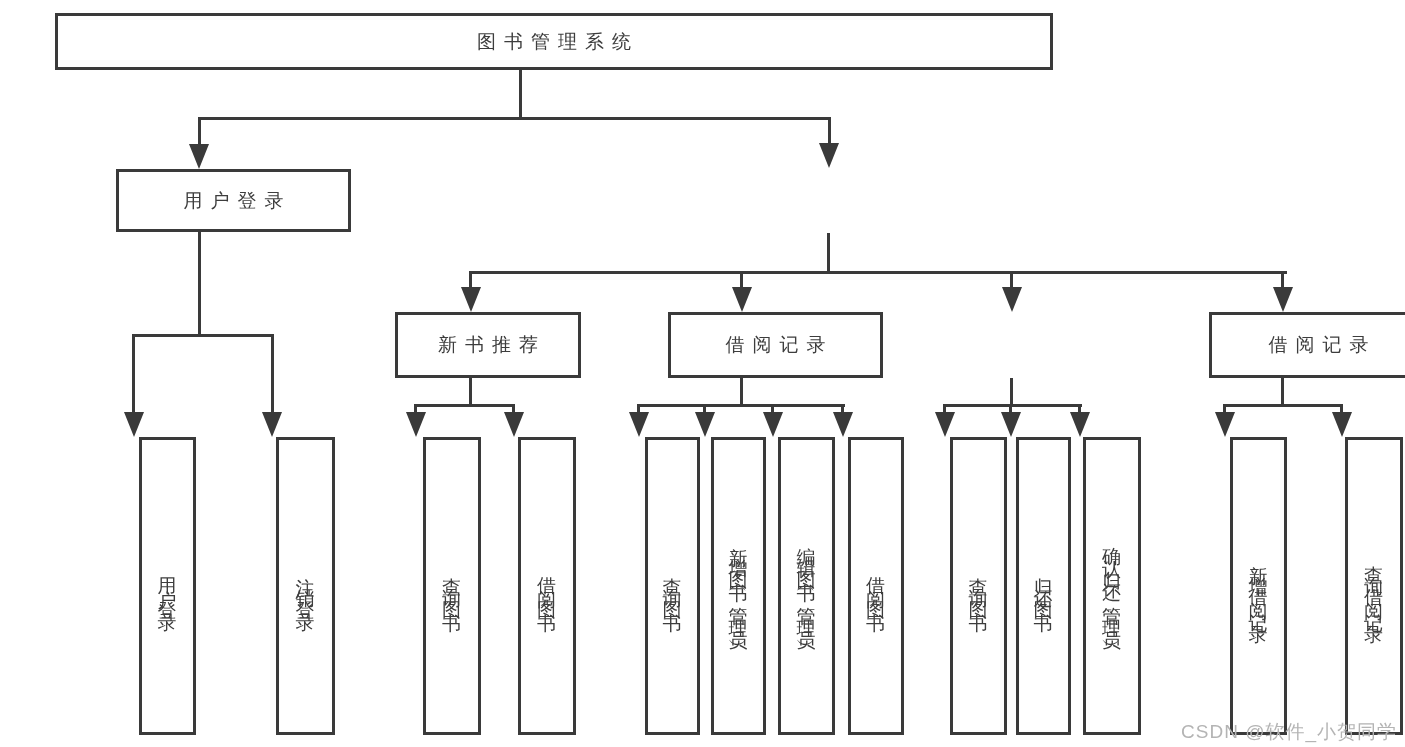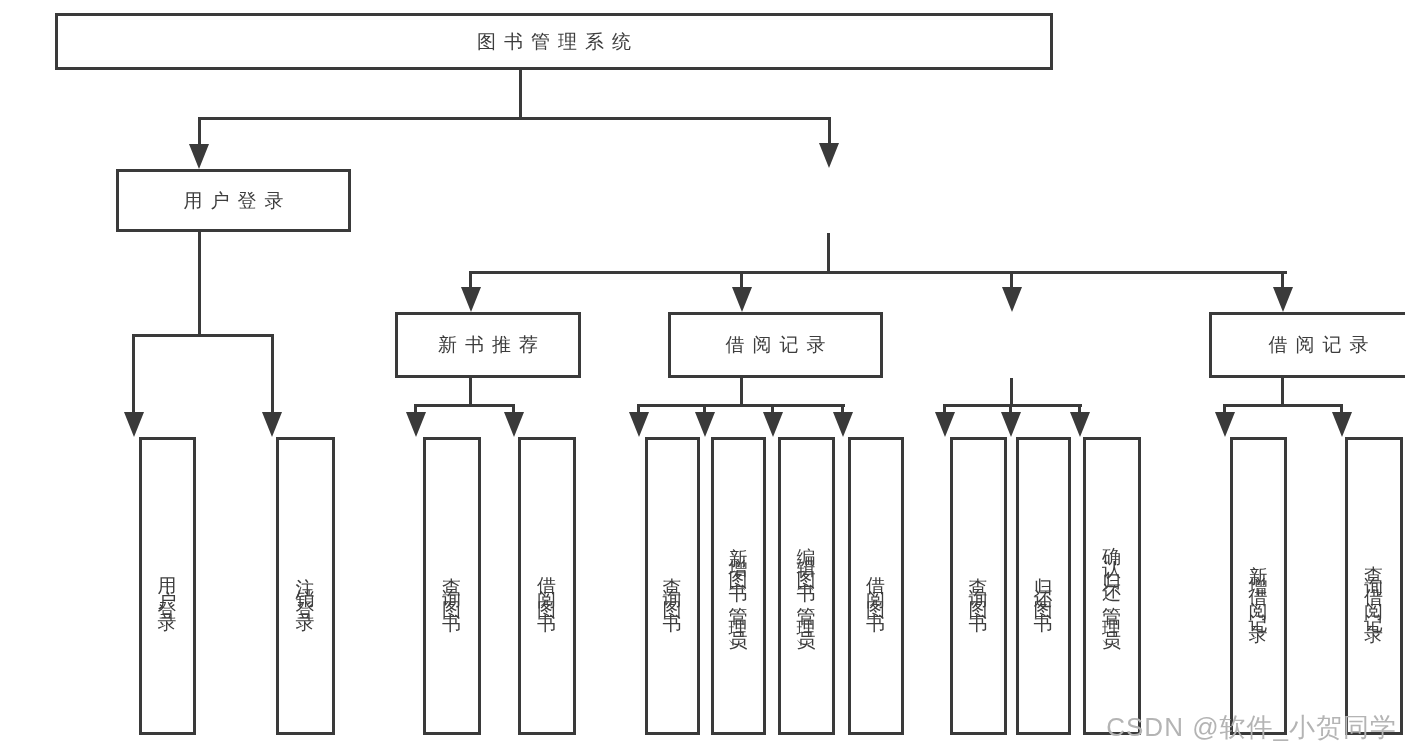--- a/index.html
+++ b/index.html
@@ -25,21 +25,21 @@
     white-space:nowrap;
   }
   .line{position:absolute; background:var(--line);}
   .arrow{
     position:absolute; width:0; height:0;
     border-left:10px solid transparent; border-right:10px solid transparent;
     border-top:25px solid var(--line);
   }
   .watermark{
     position:absolute; right:8px; bottom:2px;
-    font-size:26px; color:var(--watermark); letter-spacing:1px; white-space:nowrap;
+    font-size:19px; color:var(--watermark); letter-spacing:1px; white-space:nowrap;
   }
 </style>
 </head>
 <body>
 
 <div class="canvas">
 
   <div class="box" style="left:22px;top:13px;width:998px;height:57px">
     <span class="hlabel">图书管理系统</span>
   </div>

